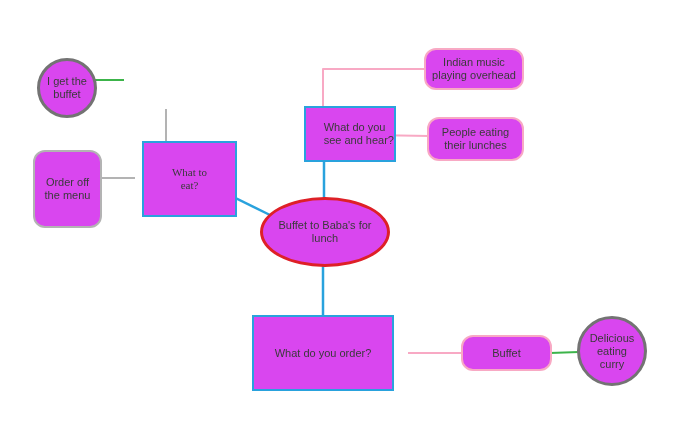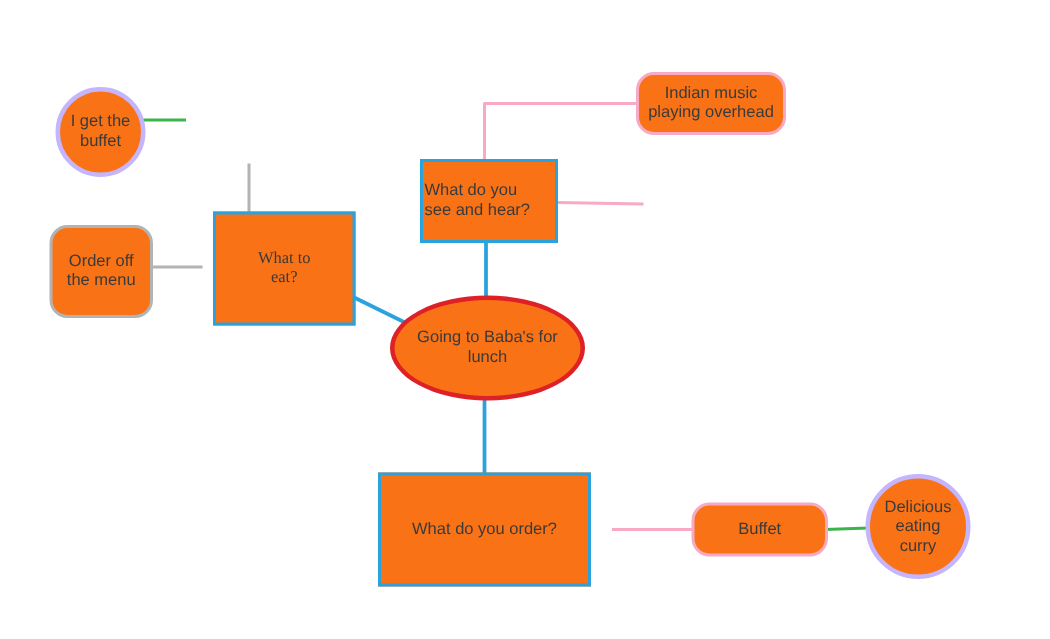--- a/index.html
+++ b/index.html
@@ -18,46 +18,47 @@
   .connectors {
     position: absolute;
     left: 0;
     top: 0;
     width: 700px;
     height: 426px;
   }
   .node {
     position: absolute;
     box-sizing: border-box;
-    background: #f97316;
+    background: #d946ef;
     display: flex;
     align-items: center;
     justify-content: center;
     text-align: center;
     font-size: 11px;
     line-height: 13px;
     color: #3a3a3a;
     white-space: pre-line;
   }
   .node .label { white-space: pre-line; }
   .rounded   { border: 2px solid #b3b3b3; border-radius: 12px; }
   .pink      { border: 2px solid #f8a9c4; border-radius: 12px; }
   .blue-rect { border: 2px solid #29a2dd; border-radius: 0; }
-  .green-circle { border: 3px solid #c4b5fd; border-radius: 50%; justify-content: center; }
+  .green-circle { border: 3px solid #737373; border-radius: 50%; justify-content: center; }
   .red-ellipse  { border: 3px solid #de2027; border-radius: 50%; }
   .left-text {
-    justify-content: flex-start;
+    justify-content: flex-end;
     text-align: left;
-    padding-left: 1px;
+    padding-left: 17px;
+    margin-left: 24px;
   }
 
   
   #n-i-get-buffet   { left: 37px;  top: 58px;  width: 60px;  height: 60px; }
   #n-get-buffet     { left: 122px; top: 55px;  width: 86px;  height: 55px; }
-  #n-order-menu     { left: 33px;  top: 150px; width: 69px;  height: 62px; }
+  #n-order-menu     { left: 33px;  top: 150px; width: 69px;  height: 78px; }
   #n-what-eat       { left: 142px; top: 141px; width: 95px;  height: 76px; font-family: Liberation Serif, serif; }
   #n-see-hear       { left: 280px; top: 106px; width: 92px;  height: 56px; }
   #n-indian-music   { left: 424px; top: 48px;  width: 100px; height: 42px; }
   #n-people-eating  { left: 427px; top: 117px; width: 97px;  height: 44px; }
   #n-center         { left: 260px; top: 197px; width: 130px; height: 70px; }
   #n-what-order     { left: 252px; top: 315px; width: 142px; height: 76px; }
   #n-buffet         { left: 461px; top: 335px; width: 91px;  height: 36px; }
   #n-delicious      { left: 577px; top: 316px; width: 70px;  height: 70px; }
 </style>
 </head>
@@ -97,23 +98,27 @@
   <div id="n-see-hear" class="node blue-rect left-text">
     <span class="label">What do you
 see and hear?</span>
   </div>
 
   <div id="n-indian-music" class="node pink">
     <span class="label">Indian music
 playing overhead</span>
   </div>
 
+  <div id="n-people-eating" class="node pink">
+    <span class="label">People eating
+their lunches</span>
+  </div>
 
   <div id="n-center" class="node red-ellipse">
-    <span class="label">Going to Baba's for
+    <span class="label">Buffet to Baba's for
 lunch</span>
   </div>
 
   <div id="n-what-order" class="node blue-rect">
     <span class="label">What do you order?</span>
   </div>
 
   <div id="n-buffet" class="node pink">
     <span class="label">Buffet</span>
   </div>

